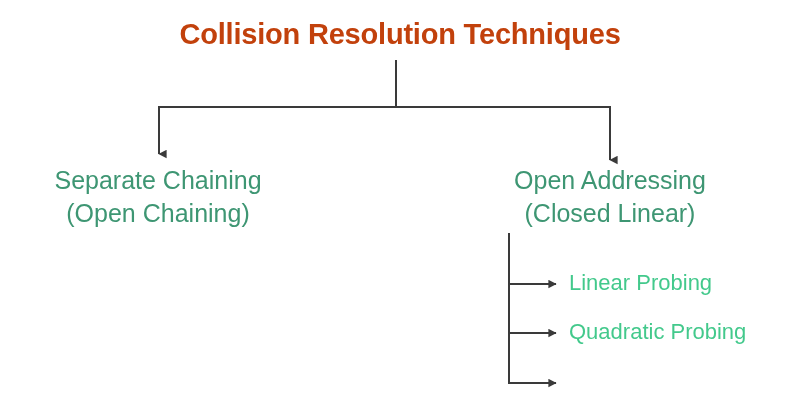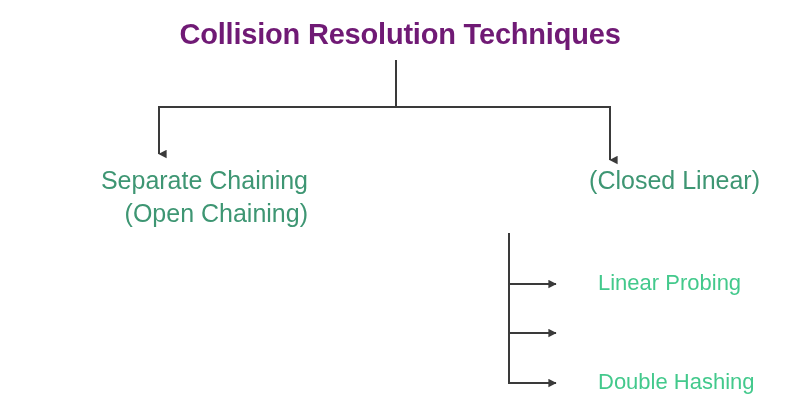--- a/index.html
+++ b/index.html
@@ -22,37 +22,37 @@
   
   .title {
     position: absolute;
     left: 0;
     top: 18px;
     width: 800px;
     text-align: center;
     font-size: 29px;
     font-weight: bold;
     letter-spacing: -0.2px;
-    color: #701a75;
+    color: #c2410c;
     white-space: nowrap;
   }
 
   
   .connectors {
     position: absolute;
     left: 0;
     top: 0;
     width: 800px;
     height: 412px;
   }
 
   
   .branch-label {
     position: absolute;
-    text-align: right;
+    text-align: center;
     font-size: 25px;
     font-weight: normal;
     color: #3E9673;
     line-height: 1.32;
     white-space: nowrap;
   }
   .branch-label .l1,
   .branch-label .l2 {
     display: block;
   }
@@ -69,21 +69,20 @@
 
   
   .leaf-label {
     position: absolute;
     left: 569px;
     font-size: 22px;
     font-weight: normal;
     color: #43C98C;
     white-space: nowrap;
     line-height: 1;
-    margin-left: 29px;
   }
   #leaf-0 { top: 272px; }
   #leaf-1 { top: 321px; }
   #leaf-2 { top: 371px; }
 </style>
 </head>
 <body>
 
 <div id="canvas">
 
@@ -113,19 +112,20 @@
     <line x1="508" y1="333" x2="556" y2="333" stroke="#3a3a3a" stroke-width="2" marker-end="url(#arrow-right)"></line>
     <line x1="508" y1="383" x2="556" y2="383" stroke="#3a3a3a" stroke-width="2" marker-end="url(#arrow-right)"></line>
   </svg>
 
   <div class="branch-label" id="branch-left">
     <span class="l1">Separate Chaining</span>
     <span class="l2">(Open Chaining)</span>
   </div>
 
   <div class="branch-label" id="branch-right">
+    <span class="l1">Open Addressing</span>
     <span class="l2">(Closed Linear)</span>
   </div>
 
   <div class="leaf-label" id="leaf-0">Linear Probing</div>
-  <div class="leaf-label" id="leaf-2">Double Hashing</div>
+  <div class="leaf-label" id="leaf-1">Quadratic Probing</div>
 
 </div>
 
 </body></html>

